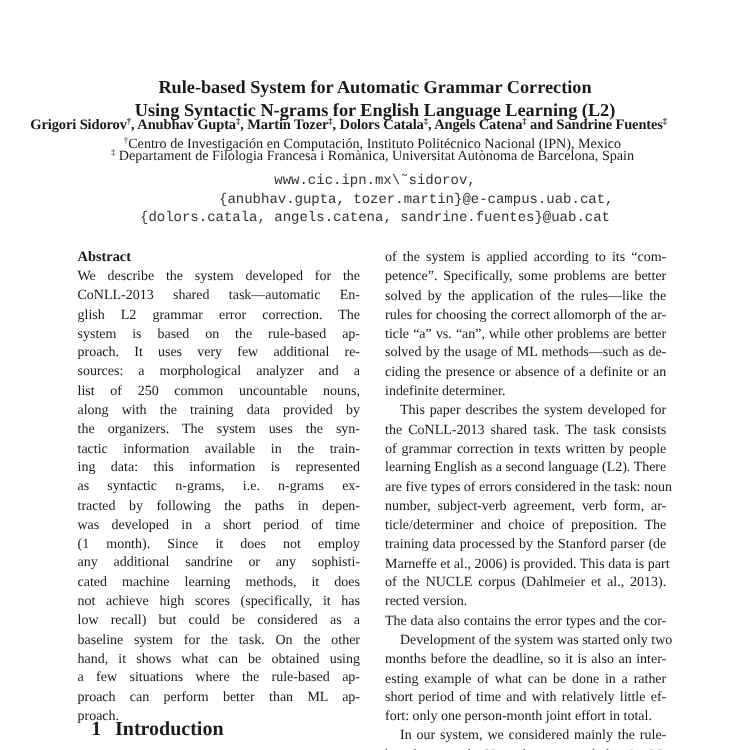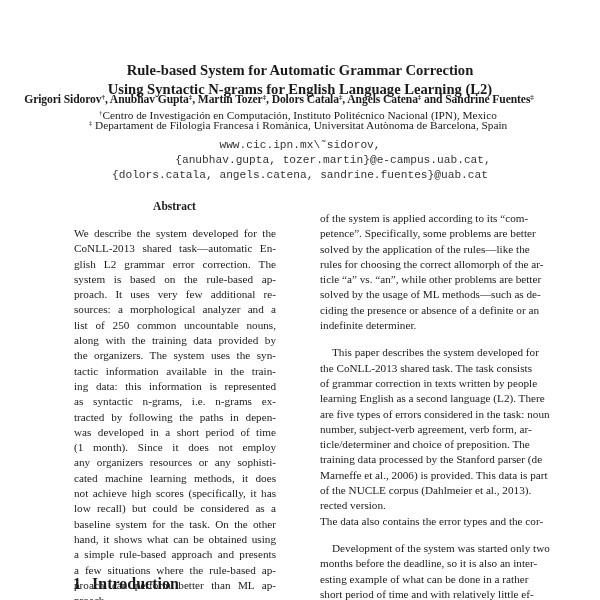--- a/index.html
+++ b/index.html
@@ -27,27 +27,27 @@
     .mono {
       position: absolute; left: 0; width: 600px; text-align: center;
       font-family: "Liberation Mono", "DejaVu Sans Mono", monospace;
       font-size: 11.2px; line-height: 14px; white-space: nowrap; color: #333;
     }
     .mono1 { top: 138px; }
     .mono2 { top: 153px; margin-left: 33px; }
     .mono3 { top: 168px; }
     .abstract-heading {
       position: absolute; left: 62px; width: 225px; top: 199px;
-      text-align: center; font-weight: bold; font-size: 11.5px; line-height: 14px;
+      text-align: left; font-weight: bold; font-size: 11.5px; line-height: 14px;
     }
     .col {
       position: absolute; font-size: 11.2px; line-height: 15.3px;
       text-align: justify; hyphens: manual;
     }
-    .col p { margin: 12px; }
+    .col p { margin: 0; }
     .col-left { left: 62px; width: 226px; top: 214px; }
     .col-right { left: 308px; width: 225px; top: 199px; }
     .line { display: block; text-align-last: justify; white-space: nowrap; }
     .line.last { text-align-last: left; }
     .section-heading {
       position: absolute; left: 73px; top: 576px; font-weight: bold;
       font-size: 16px; line-height: 15px; white-space: nowrap;
     }
     .section-heading .num { display: inline-block; width: 19px; }
   </style>
@@ -84,27 +84,26 @@
       <span class="line">sources: a morphological analyzer and a</span>
       <span class="line">list of 250 common uncountable nouns,</span>
       <span class="line">along with the training data provided by</span>
       <span class="line">the organizers. The system uses the syn-</span>
       <span class="line">tactic information available in the train-</span>
       <span class="line">ing data: this information is represented</span>
       <span class="line">as syntactic n-grams, i.e.  n-grams ex-</span>
       <span class="line">tracted by following the paths in depen-</span>
       <span class="line">was developed in a short period of time</span>
       <span class="line">(1 month).  Since it does not employ</span>
-      <span class="line">any organizers resources or any sophisti-</span>
+      <span class="line">any additional sandrine or any sophisti-</span>
       <span class="line">cated machine learning methods, it does</span>
       <span class="line">not achieve high scores (specifically, it has</span>
       <span class="line">low recall) but could be considered as a</span>
       <span class="line">baseline system for the task. On the other</span>
       <span class="line">hand, it shows what can be obtained using</span>
-      <span class="line">a simple rule-based approach and presents</span>
       <span class="line">a few situations where the rule-based ap-</span>
       <span class="line">proach can perform better than ML ap-</span>
       <span class="line last">proach.</span>
     </p>
   </div>
 
 <div class="section-heading">
   <span class="num">1</span><span>Introduction</span>
 </div>
 

